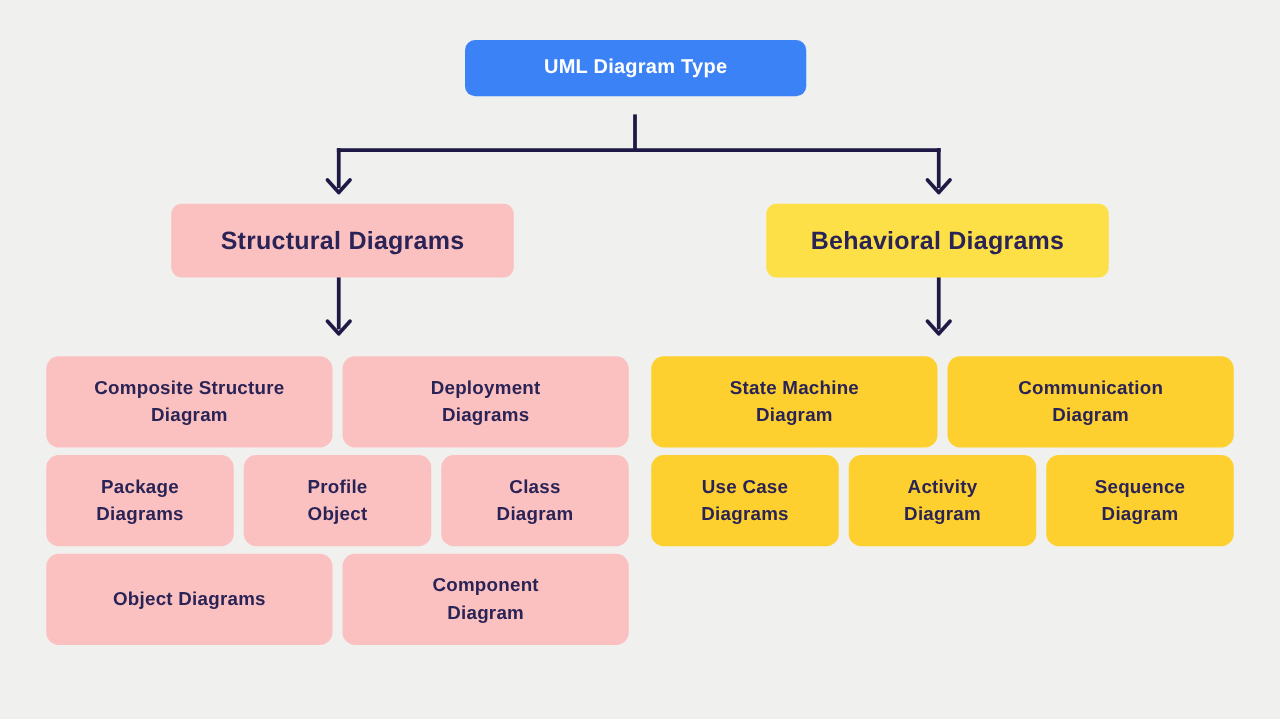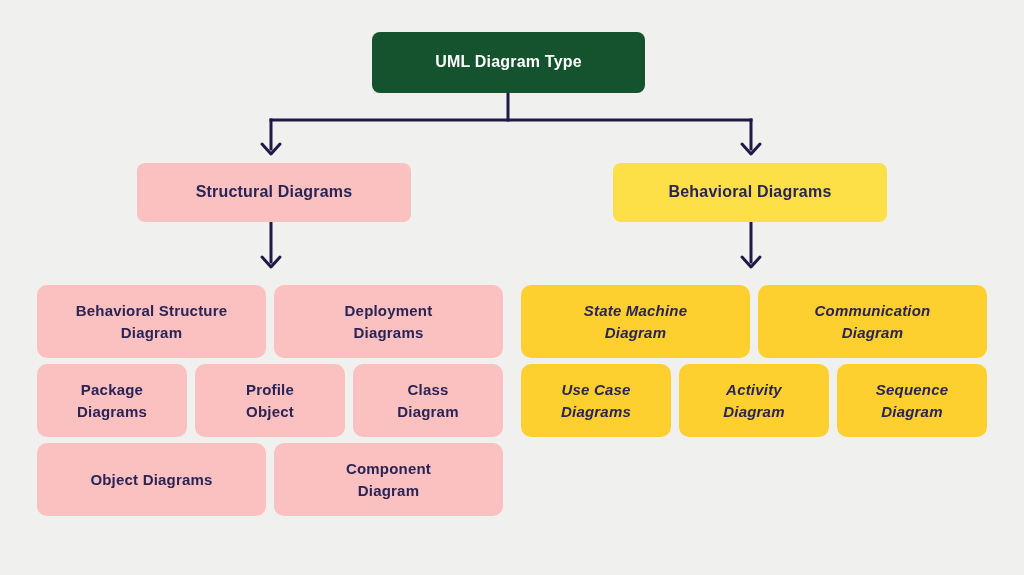--- a/index.html
+++ b/index.html
@@ -38,31 +38,31 @@
     text-align: center;
     box-sizing: border-box;
     font-weight: 700;
     color: #2a2355;
     white-space: pre-line;
     line-height: 1.4;
     letter-spacing: 0.2px;
   }
   .node-root {
     left: 372px; top: 32px;
-    width: 273px; height: 61px;
-    background: #14532d;
+    width: 273px; height: 45px;
+    background: #3b82f6;
     border-radius: 8px;
     color: #ffffff;
     font-size: 16px;
   }
   .node-branch {
     top: 163px;
     width: 274px; height: 59px;
     border-radius: 8px;
-    font-size: 16px;
+    font-size: 20px;
   }
   .branch-structural { left: 137px; background: #fbc1c1; }
   .branch-behavioral { left: 613px; background: #fde047; text-align: right; }
   .grid {
     position: absolute;
     top: 285px;
     width: 466px;
     display: flex;
     flex-direction: column;
     row-gap: 6px;
@@ -85,21 +85,21 @@
     border-radius: 10px;
     font-weight: 700;
     font-size: 15px;
     color: #2a2355;
     white-space: pre-line;
     line-height: 1.45;
     letter-spacing: 0.2px;
     padding: 4px 10px;
   }
   .leaf-pink   { background: #fbc1c1; }
-  .leaf-yellow { background: #fdd02f; font-style: italic; }
+  .leaf-yellow { background: #fdd02f; }
 </style>
 </head>
 <body>
 
 <div class="canvas">
 
   <svg class="connectors" viewBox="0 0 1024 575" aria-hidden="true">
     <path d="M508 93 V120"></path>
     <path d="M271 120 H751"></path>
     <path d="M271 120 V149"></path>
@@ -112,21 +112,21 @@
     <path class="chev" d="M742 257 L751 267 L760 257"></path>
   </svg>
 
   <div class="node node-root">UML Diagram Type</div>
 
   <div class="node node-branch branch-structural">Structural Diagrams</div>
   <div class="node node-branch branch-behavioral">Behavioral Diagrams</div>
 
   <div class="grid grid-left">
     <div class="row">
-      <div class="leaf leaf-pink">Behavioral Structure
+      <div class="leaf leaf-pink">Composite Structure
 Diagram</div>
       <div class="leaf leaf-pink">Deployment
 Diagrams</div>
     </div>
     <div class="row">
       <div class="leaf leaf-pink">Package
 Diagrams</div>
       <div class="leaf leaf-pink">Profile
 Object</div>
       <div class="leaf leaf-pink">Class

